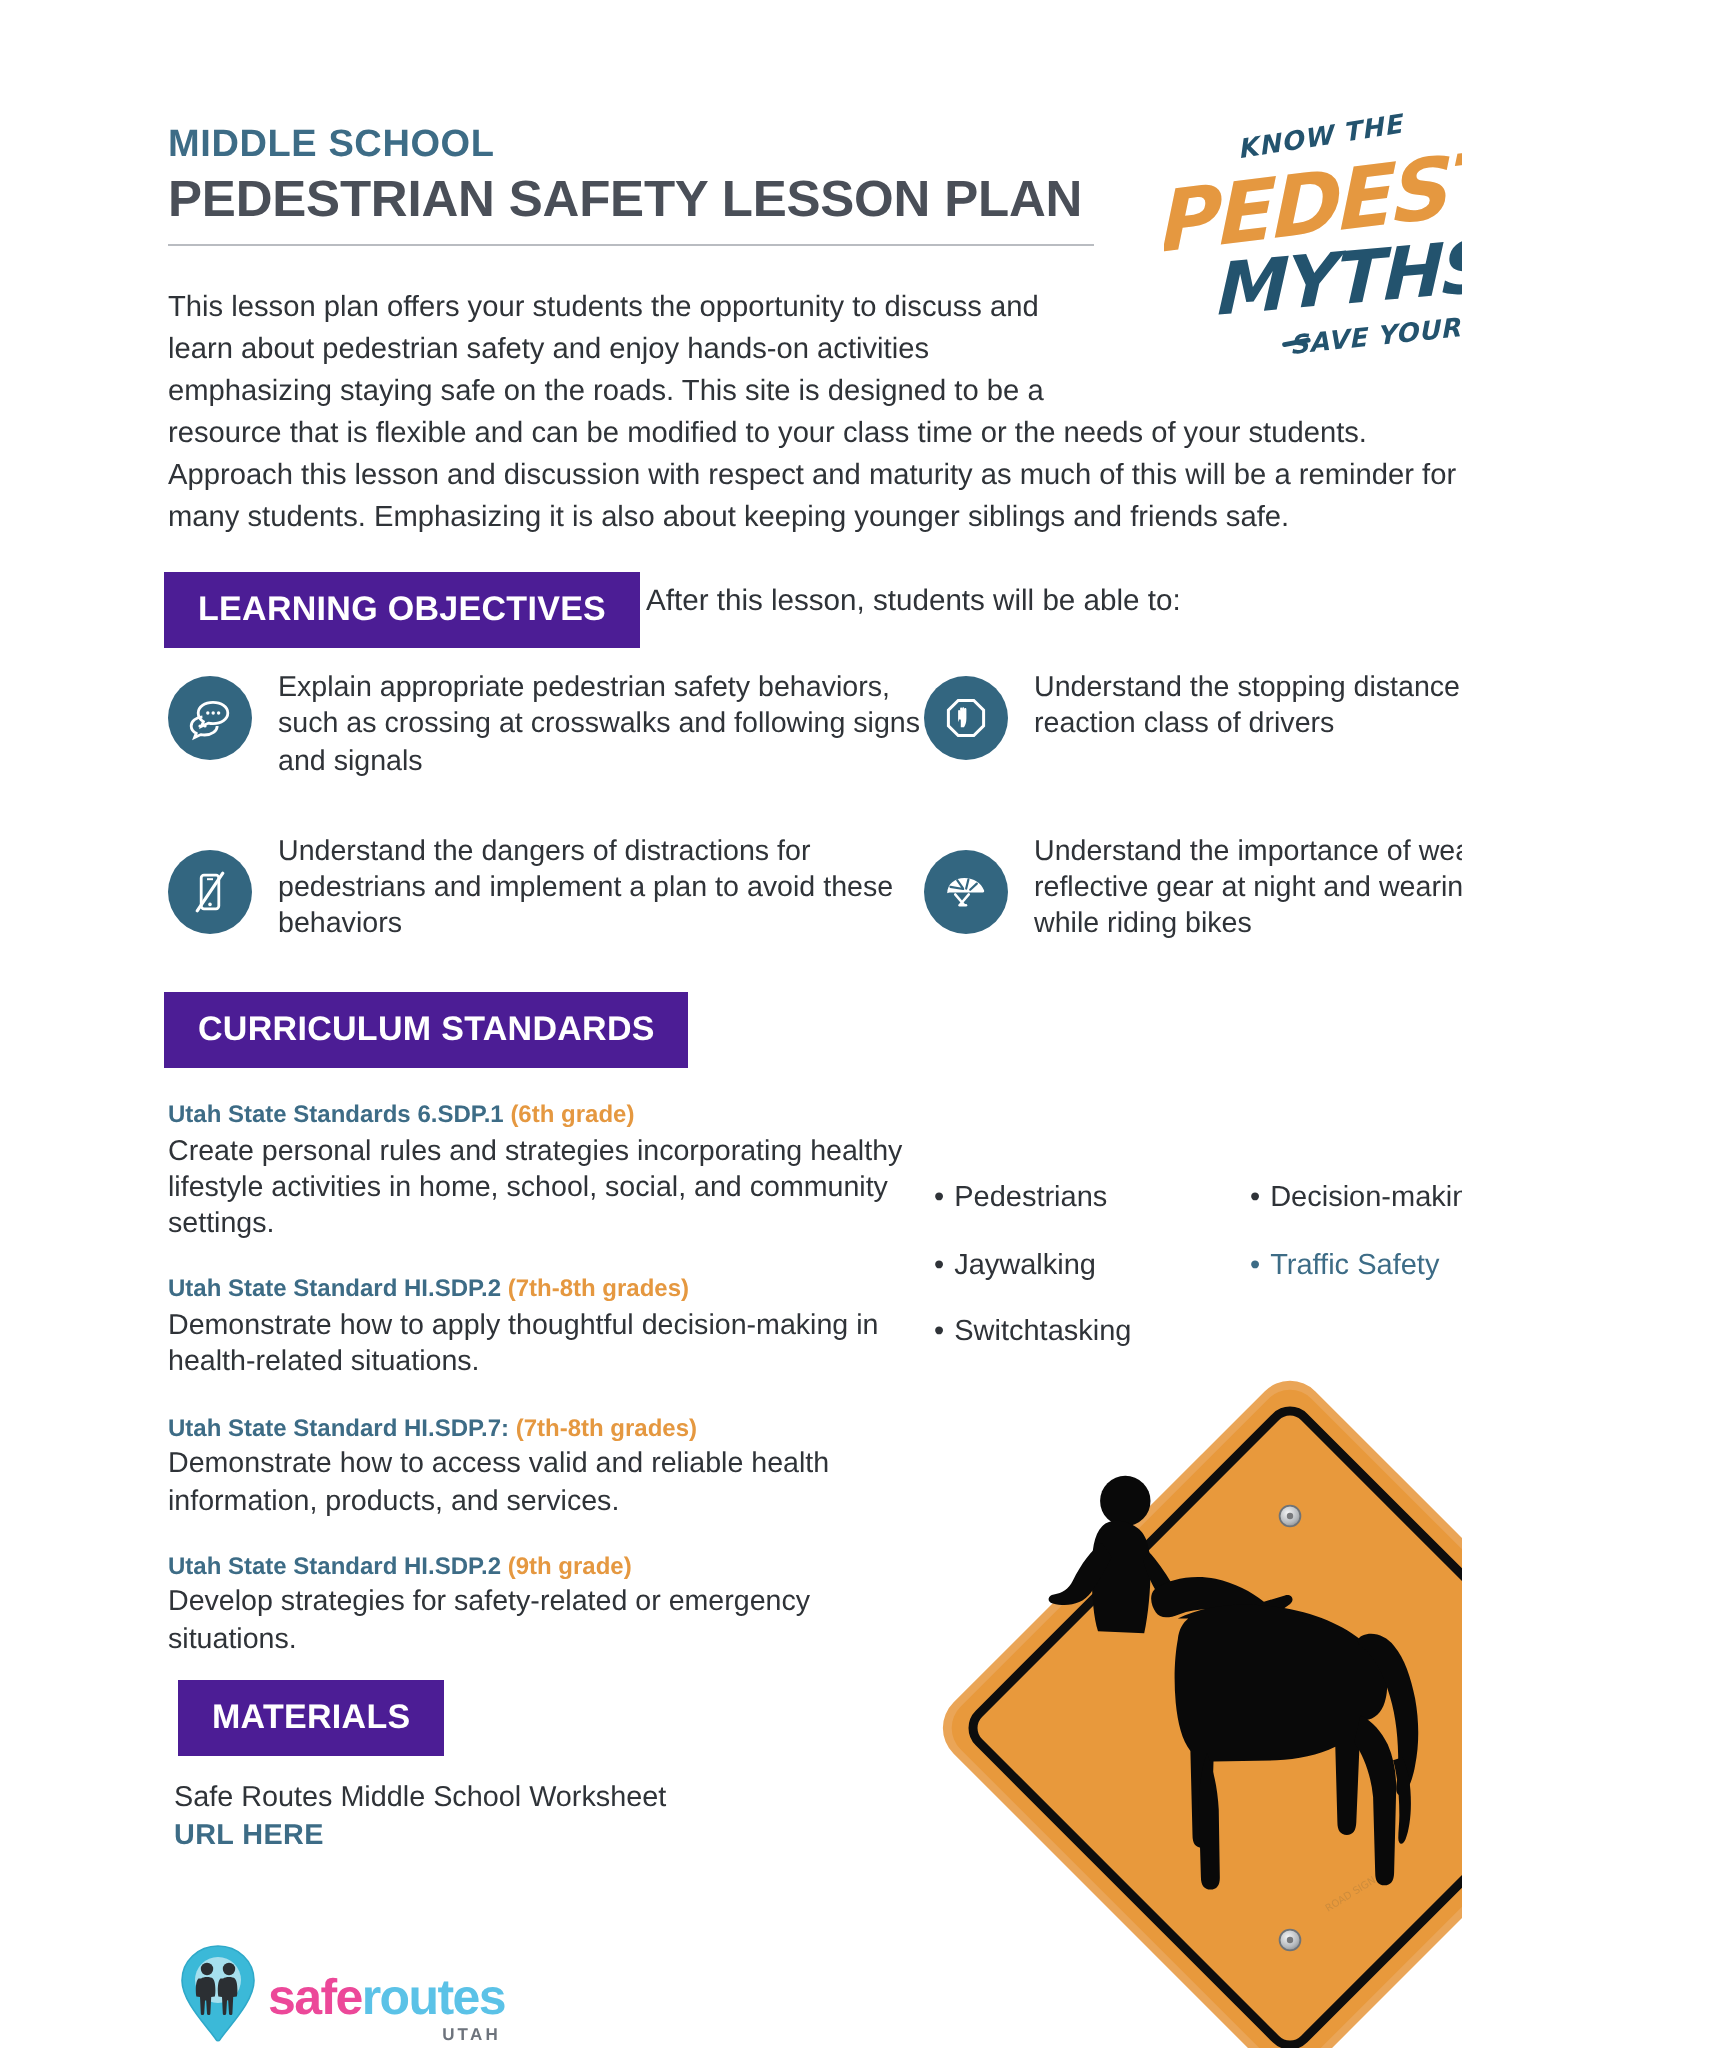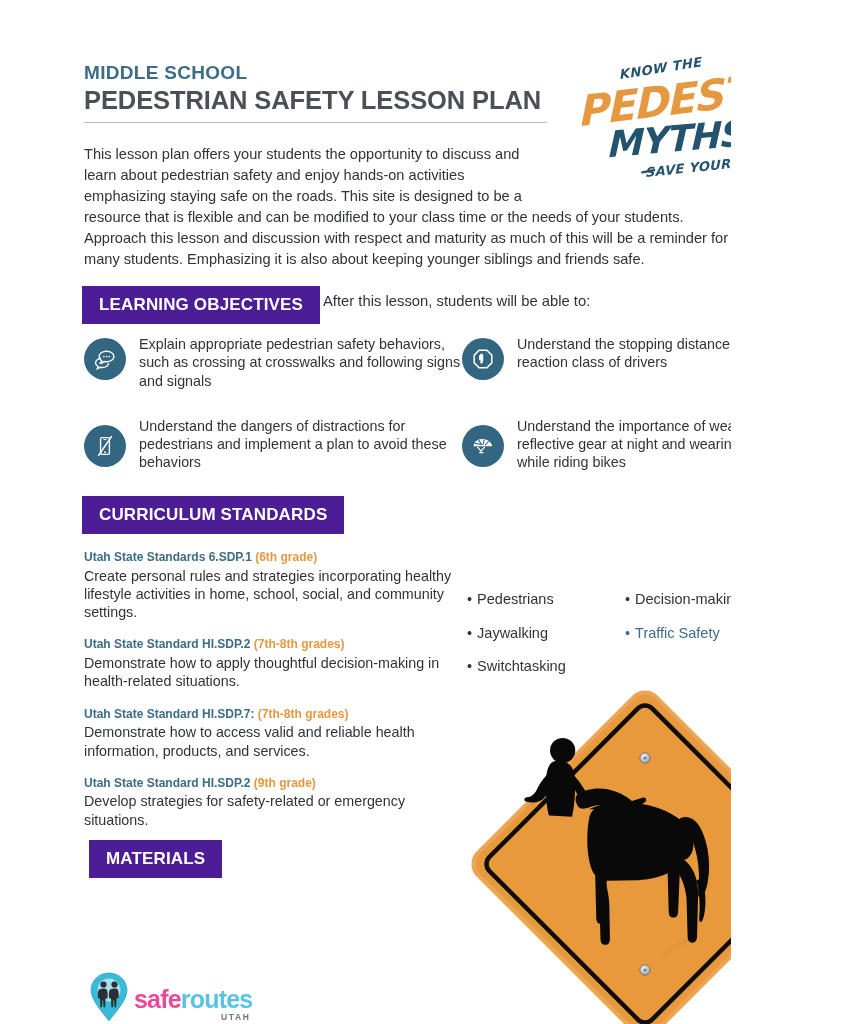--- a/index.html
+++ b/index.html
@@ -449,20 +449,24 @@
       </g>
 
       <text x="232" y="320" font-family="'DejaVu Sans',sans-serif" font-size="5" fill="#c98a3c" transform="rotate(-32 232 320)" opacity="0.85">ROAD SIGN</text>
     </svg>
   </div>
 
   <div class="mt-badge-wrap">
     <span class="badge">MATERIALS</span>
   </div>
 
+  <div class="materials">
+    <div class="mt-line">Safe Routes Middle School Worksheet</div>
+    <a class="mt-url" href="#" style="text-decoration:none;">URL HERE</a>
+  </div>
 
   <div class="sr-logo">
     <span>
       <svg viewBox="0 0 42 50" width="42" height="50" aria-hidden="true">
         <path d="M21 1C11 1 3 8.6 3 18.2 3 29 16 41.5 20 47.8c.5.8 1.5.8 2 0C26 41.5 39 29 39 18.2 39 8.6 31 1 21 1z" fill="#3bb9d8"></path>
         <circle cx="21" cy="18" r="11.5" fill="#ffffff" opacity="0.55"></circle>
 
         <g fill="#2b2f33">
           <circle cx="15.5" cy="12.5" r="3.1"></circle>
           <path d="M12.6 17.2c1-1 4.8-1 5.8 0 1 1 1.3 3.4 1.3 6 0 2-.3 3-.3 3l-1.8.3-.4 8.2c0 1-1.6 1-1.7 0l-.4-6.4h-.6l-.4 6.4c-.1 1-1.7 1-1.7 0l-.4-8.2-1.8-.3s-.3-1-.3-3c0-2.6.3-5 1.3-6z"></path>

